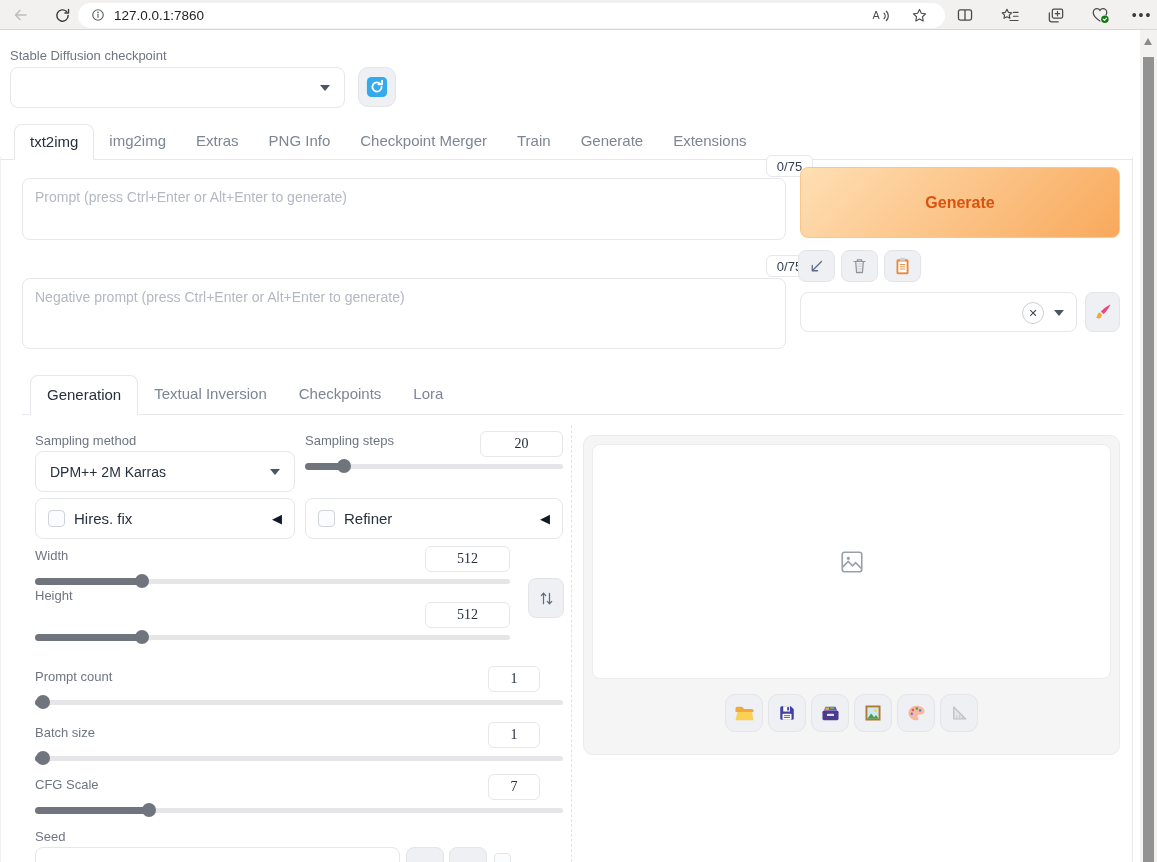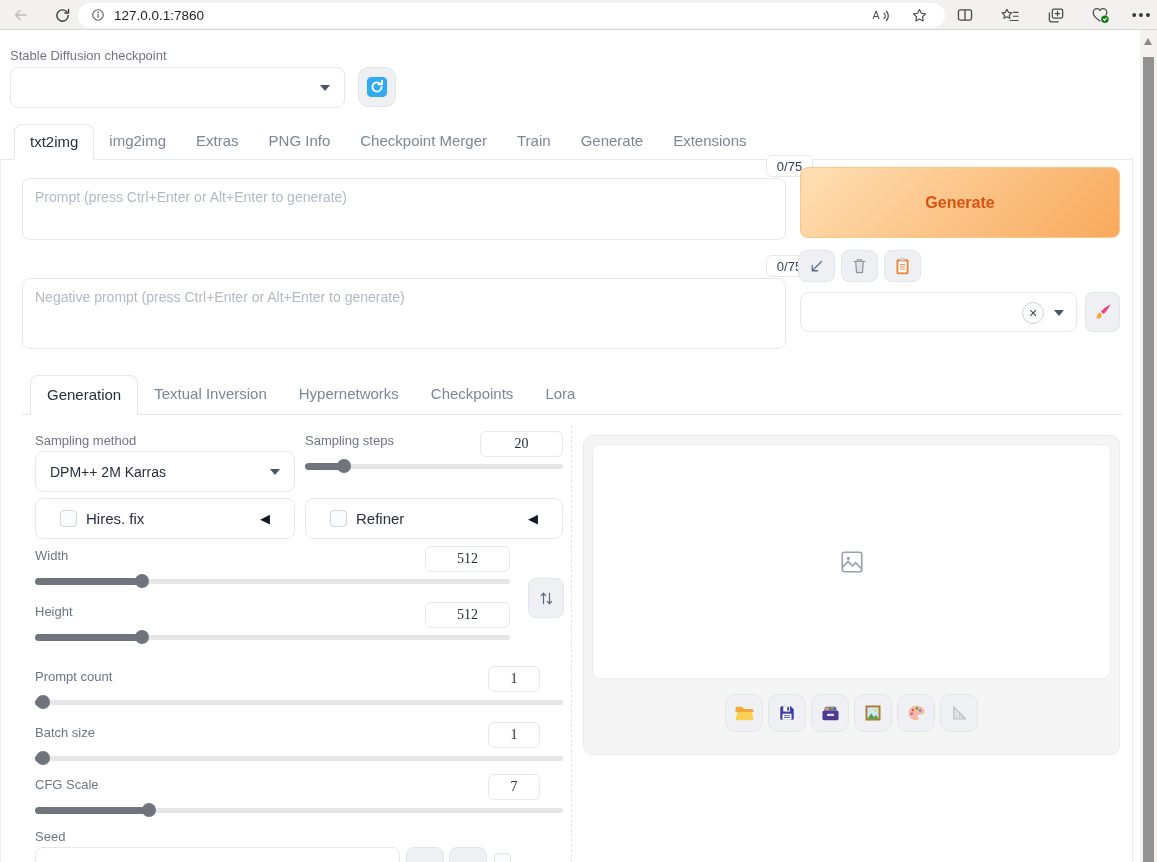--- a/index.html
+++ b/index.html
@@ -22,21 +22,21 @@
   .lbl { position:absolute; font-size:13px; color:#6e7582; }
   .select { position:absolute; background:#fff; border:1px solid #e5e7eb; border-radius:8px; display:flex; align-items:center; padding:0 14px; font-size:14px; color:#27303d; cursor:pointer; }
   .caret { width:0; height:0; border-left:5px solid transparent; border-right:5px solid transparent; border-top:6px solid #4b5563; margin-left:auto; }
   .num-input { position:absolute; background:#fff; border:1px solid #e5e7eb; border-radius:6px; text-align:center; font-size:14px; color:#27303d; font-family:Liberation Serif, serif; outline:none; }
   .slider { position:absolute; height:14px; cursor:pointer; }
   .slider .track { position:absolute; left:0; right:0; top:5px; height:5px; background:#e6e6e9; border-radius:3px; }
   .slider .fill { position:absolute; left:0; top:4px; height:7px; background:#6f747d; border-radius:4px; }
   .slider .handle { position:absolute; top:0; width:14px; height:14px; background:#6f747d; border-radius:50%; }
   .gbtn { position:absolute; background:#eef0f3; border:1px solid #e3e5e9; border-radius:8px; display:flex; align-items:center; justify-content:center; cursor:pointer; }
   .chk { width:17px; height:17px; background:#fbfcfd; border:1.5px solid #cfd3da; border-radius:4px; }
-  .acc-panel { position:absolute; background:#fff; border:1px solid #e5e7eb; border-radius:8px; display:flex; align-items:center; gap:9px; padding:0 24px; cursor:pointer; }
+  .acc-panel { position:absolute; background:#fff; border:1px solid #e5e7eb; border-radius:8px; display:flex; align-items:center; gap:9px; padding:0 12px; cursor:pointer; }
   .acc-panel .t { font-size:15px; color:#27303d; }
   .tri { margin-left:auto; font-size:13px; color:#111827; }
 
   
   .tabbar { position:absolute; display:flex; align-items:flex-start; border-bottom:1px solid #e5e7eb; }
   .tab { padding:8px 15px 9px; font-size:15px; color:#7d8694; cursor:pointer; white-space:nowrap; }
   .tab.active { background:#fff; color:#27303d; border:1px solid #e5e7eb; border-bottom:1px solid #fff; border-radius:8px 8px 0 0; margin-bottom:-1px; }
 
   .content-frame { position:absolute; left:0; top:157px; width:1133px; height:705px; border-left:1px solid #f1f1f2; border-right:1px solid #e9e9ec; pointer-events:none; }
 
@@ -189,21 +189,20 @@
   <div class="gbtn" style="left:1085px;top:292px;width:35px;height:40px">
     <svg width="20" height="20" viewBox="0 0 24 24">
         <path d="M21 3c-3.2 1.2-9.3 5.8-11.5 8.4l3.1 3.1C15.2 12.3 19.8 6.2 21 3z" fill="#e64980"></path>
         <path d="M8.6 12.6c-1.9.3-3.2 1.8-3.5 3.8-.1 1-.8 1.7-1.8 2 1.3 1.4 3.5 1.8 5 1 1.4-.8 2.1-2 2.3-3.6z" fill="#f4a63b"></path>
       </svg>
   </div>
 
   <div class="tabbar" style="left:22px;top:375px;width:1101px;padding-left:8px">
     <div class="tab active" style="padding:10px 16px 11px">Generation</div>
     <div class="tab" style="padding:10px 16px 11px">Textual Inversion</div>
-    <div class="tab" style="padding:10px 16px 11px">Hypernetworks</div>
     <div class="tab" style="padding:10px 16px 11px">Checkpoints</div>
     <div class="tab" style="padding:10px 16px 11px">Lora</div>
   </div>
 
   <span class="lbl" style="left:35px;top:433px">Sampling method</span>
   <span class="lbl" style="left:305px;top:433px">Sampling steps</span>
   <input class="num-input" style="left: 480px; top: 431px; width: 83px; height: 26px;" value="20">
   <div class="select" style="left:35px;top:451px;width:260px;height:41px">
     <span>DPM++ 2M Karras</span>
     <span class="caret"></span>
@@ -233,21 +232,21 @@
       <div class="handle" style="left:calc(22.6% - 7px)"></div>
   </div>
 
   <div class="gbtn" style="left:528px;top:578px;width:36px;height:40px">
     <svg width="15" height="17" viewBox="0 0 20 22">
         <path d="M6 18V4M6 4L3 7.2M6 4l3 3.2" stroke="#5b6c83" stroke-width="1.6" fill="none" stroke-linecap="round" stroke-linejoin="round"></path>
         <path d="M14 4v14M14 18l-3-3.2M14 18l3-3.2" stroke="#5b6c83" stroke-width="1.6" fill="none" stroke-linecap="round" stroke-linejoin="round"></path>
       </svg>
   </div>
 
-  <span class="lbl" style="left:35px;top:604px">Height</span>
+  <span class="lbl" style="left:35px;top:588px">Height</span>
   <input class="num-input" style="left: 425px; top: 602px; width: 85px; height: 26px;" value="512">
   <div class="slider" style="left:35px;top:630px;width:475px">
     <div class="track"></div>
       <div class="fill" style="width:22.6%"></div>
       <div class="handle" style="left:calc(22.6% - 7px)"></div>
   </div>
 
   <span class="lbl" style="left:35px;top:669px">Prompt count</span>
   <input class="num-input" style="left: 488px; top: 666px; width: 52px; height: 26px;" value="1">
   <div class="slider" style="left:35px;top:695px;width:528px">

